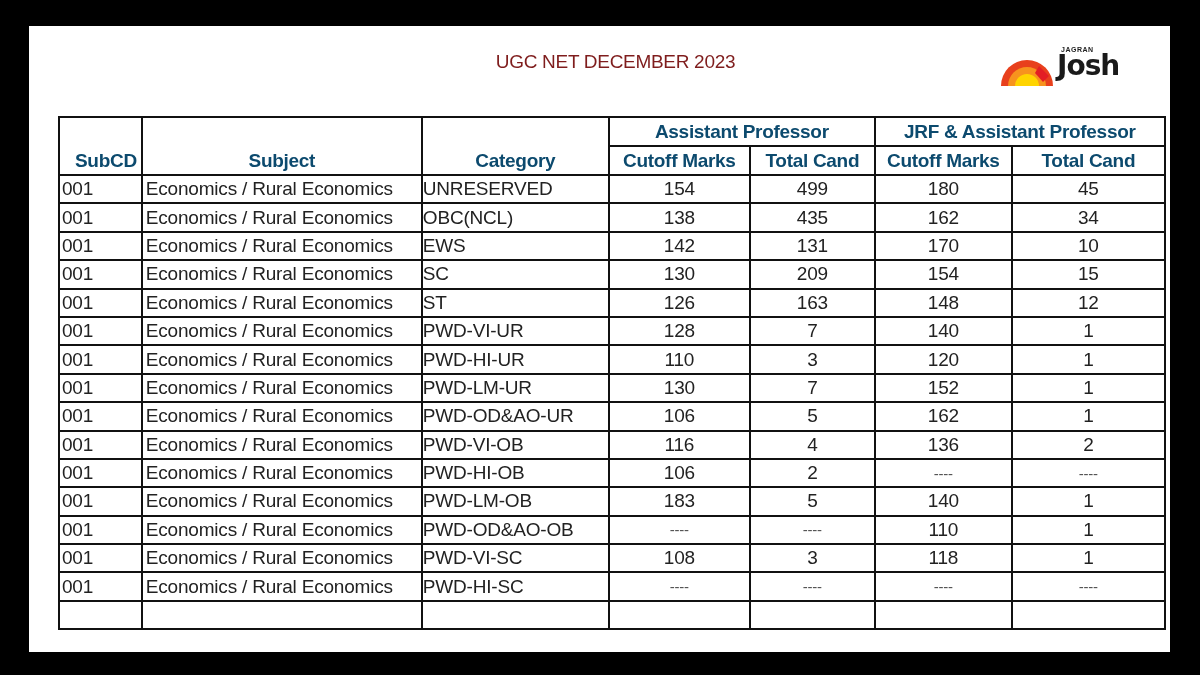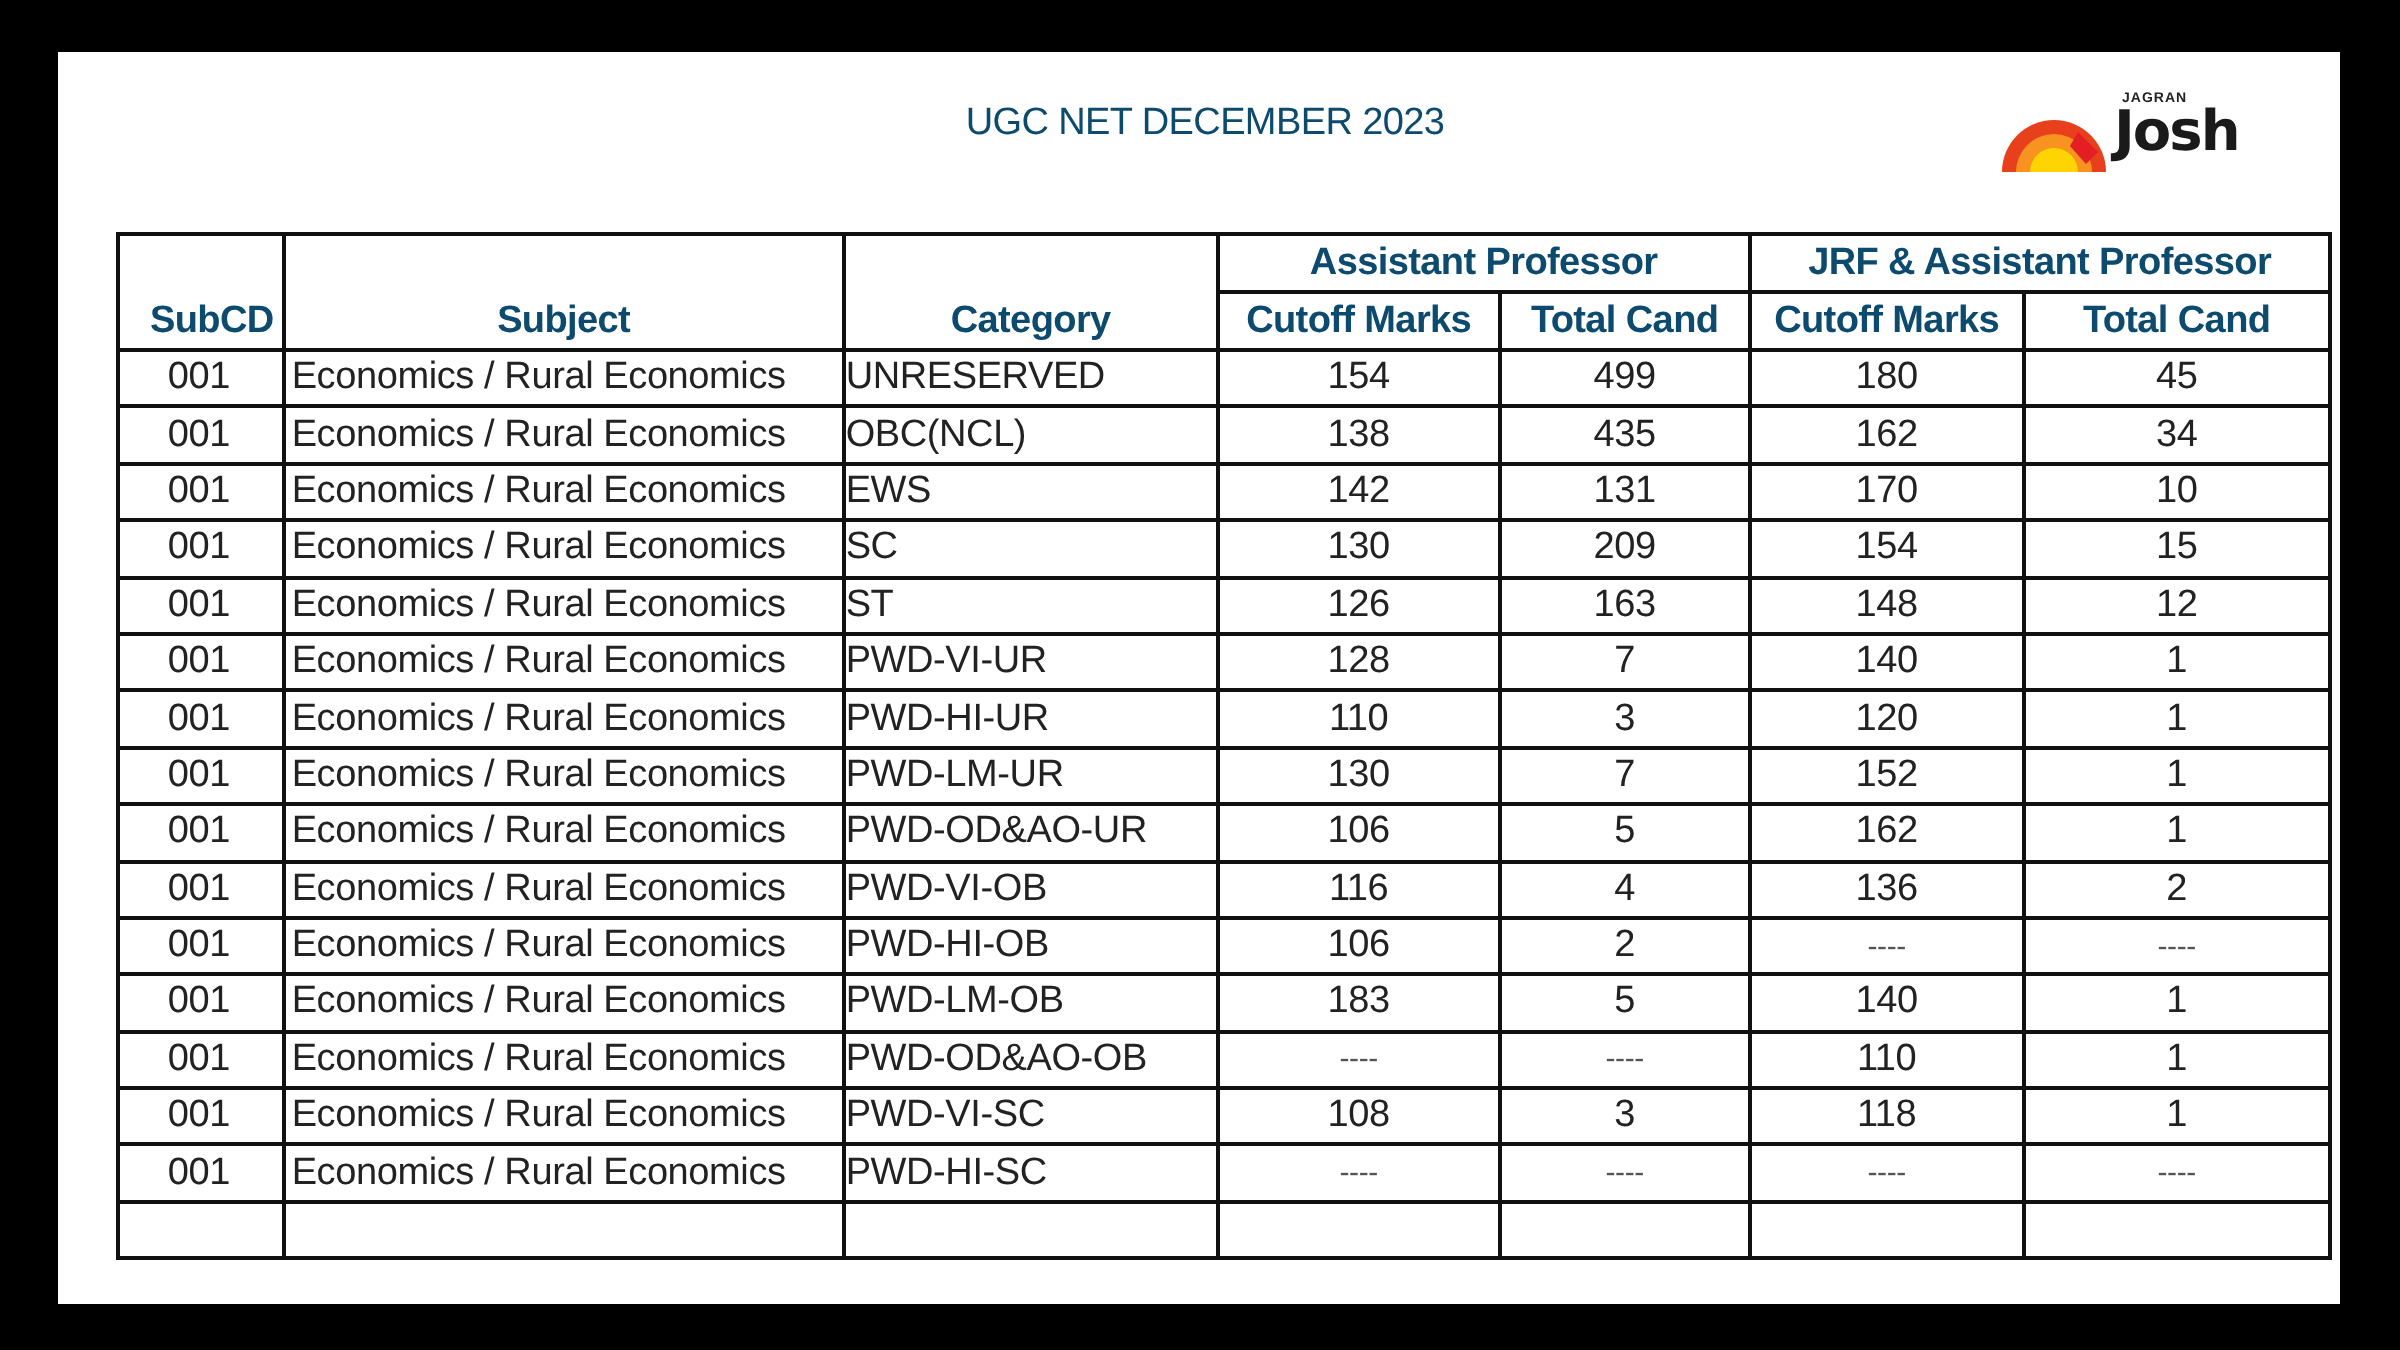--- a/index.html
+++ b/index.html
@@ -5,43 +5,43 @@
   html, body { margin: 0; padding: 0; }
   body {
     width: 1200px; height: 675px; background: #000; position: relative; overflow: hidden;
     font-family: "Liberation Sans", sans-serif;
   }
   .page {
     position: absolute; left: 29px; top: 26px; width: 1141px; height: 626px;
     background: #fff; overflow: hidden;
   }
   .title {
-    position: absolute; left: 3px; width: 1141px; text-align: center;
-    color: #0c4a6e; font-size: 19px; letter-spacing: -0.3px;
+    position: absolute; left: 16px; width: 1141px; text-align: center;
+    color: #7f1d1d; font-size: 19px; letter-spacing: -0.3px;
   }
   .title.l1 { top: 25px; }
   .title.l2 { top: 56px; }
   .logo { position: absolute; left: 970px; top: 18px; width: 140px; height: 50px; }
   .logo .jagran { position: absolute; left: 62px; top: 2px; font-size: 7px; font-weight: bold; color: #222; letter-spacing: 0.5px; }
   .logo .josh { position: absolute; left: 58px; top: 5px; font-size: 28px; font-weight: bold; color: #1a1a1a; letter-spacing: -1px; font-family: "DejaVu Sans", sans-serif; }
   .logo svg { position: absolute; left: 0; top: 12px; }
 
   table {
     position: absolute; left: 29px; top: 90px;
     border-collapse: collapse; table-layout: fixed;
     font-family: "Liberation Sans", sans-serif; color: #222;
   }
   td, th { border: 2.5px solid #111; padding: 0 4px; white-space: nowrap; overflow: hidden; }
   th { font-weight: bold; font-size: 19px; color: #0c4a6e; letter-spacing: -0.3px; }
   .hr1 th { height: 27px; }
   .hr2 th { height: 27px; }
   th.subcd { text-align: center; vertical-align: bottom; padding-bottom: 2px; padding-left: 15px; }
   th.subj, th.cat { text-align: center; vertical-align: bottom; padding-bottom: 2px; }
   td { height: 26.4px; font-size: 19px; letter-spacing: -0.2px; }
-  td.code { text-align: center; padding-left: 2px; margin-left: 40px; }
+  td.code { text-align: left; padding-left: 2px; margin-left: 40px; }
   td.subj { text-align: left; padding-left: 3px; }
   td.cat { text-align: left; padding-left: 0; }
   td.num { text-align: center; }
   td.dash { color: #555; font-size: 15px; }
 </style>
 </head>
 <body>
 
 <div class="page">
   <div class="title l1">UGC NET DECEMBER 2023</div>

